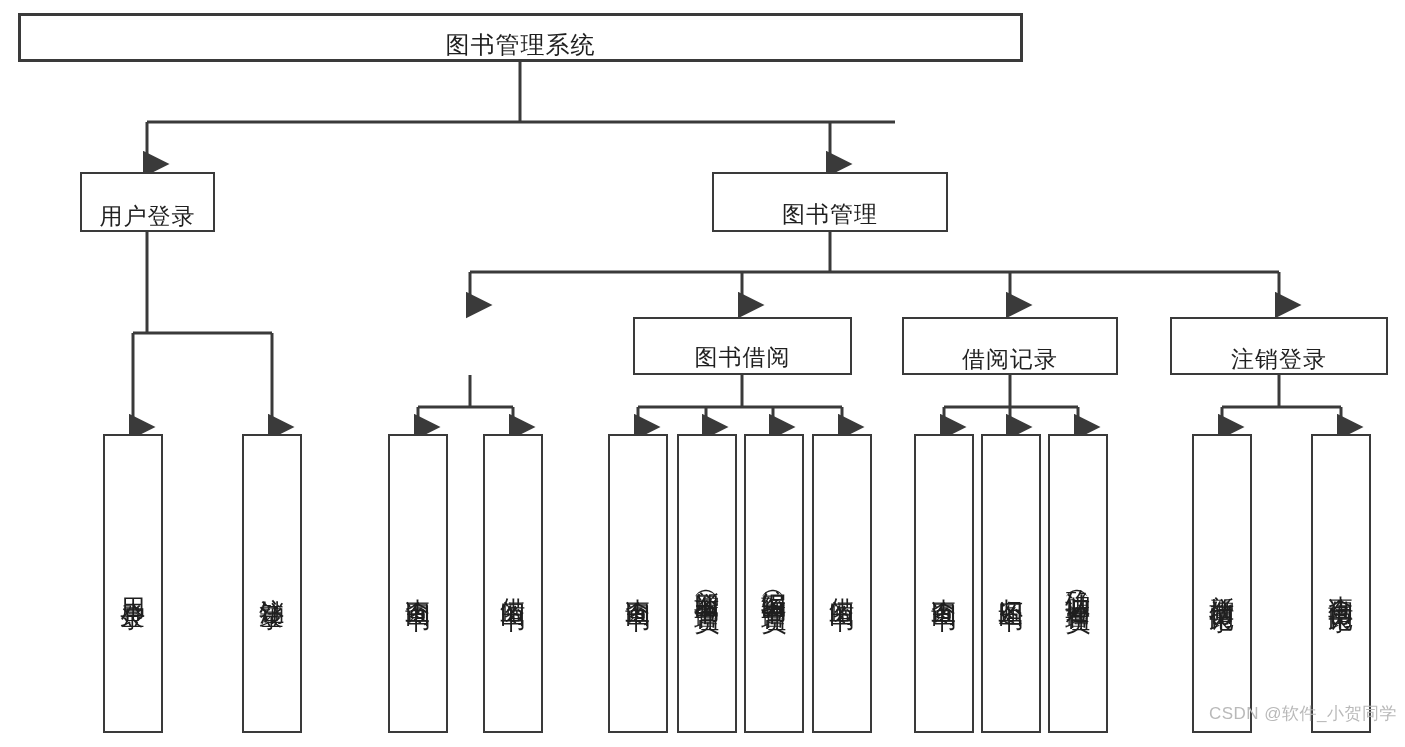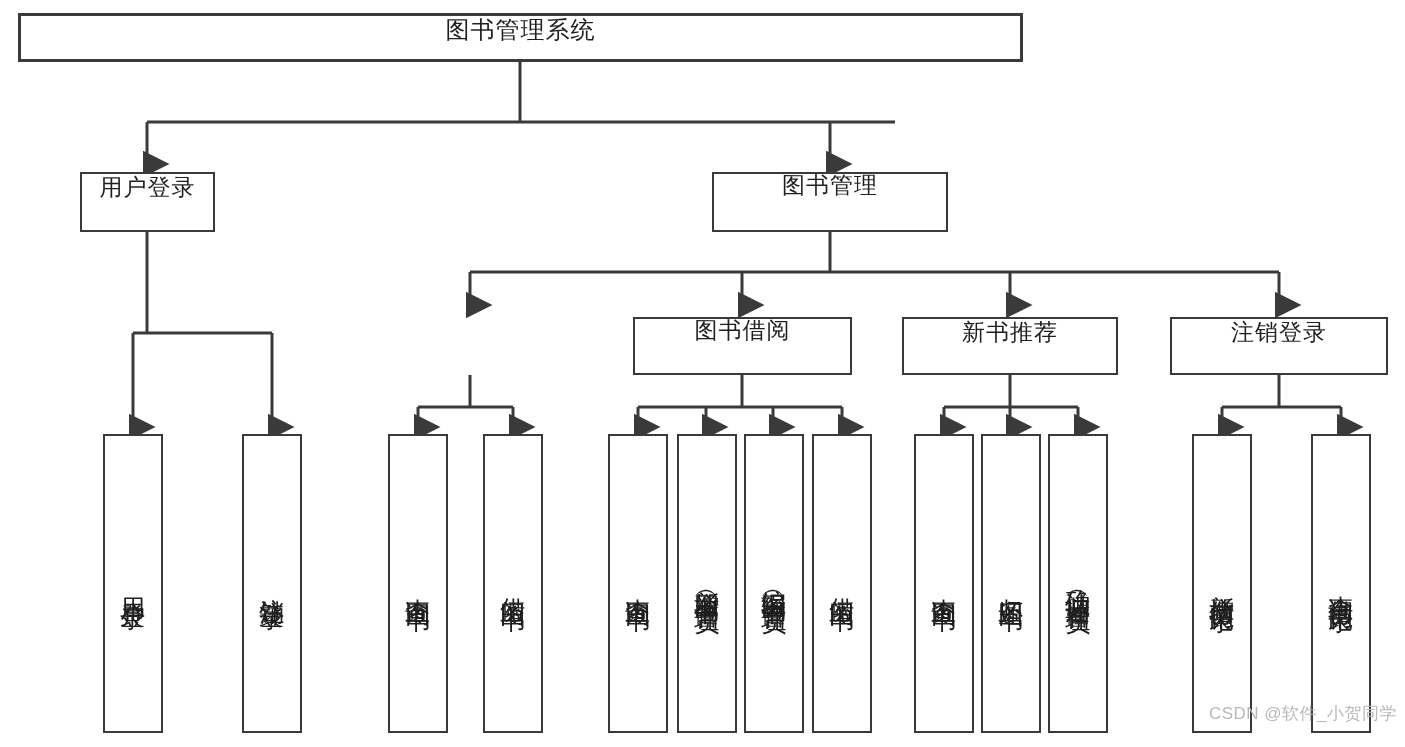--- a/index.html
+++ b/index.html
@@ -1,19 +1,19 @@
 <!DOCTYPE html>
 <html><head>
 <meta charset="utf-8">
 <style>
   html,body{margin:0;padding:0;background:#ffffff;}
   body{font-family:"Liberation Sans","DejaVu Sans",sans-serif;}
   #canvas{position:relative;width:1405px;height:747px;background:#ffffff;overflow:hidden;}
   #wires{position:absolute;left:0;top:0;width:1405px;height:747px;}
-  .node{position:absolute;box-sizing:border-box;background:#ffffff;border:2.5px solid #3a3a3a;display:flex;align-items:flex-start;justify-content:center;color:#1f1f1f;}
+  .node{position:absolute;box-sizing:border-box;background:#ffffff;border:2.5px solid #3a3a3a;display:flex;align-items:flex-end;justify-content:center;color:#1f1f1f;}
   .node.root{border-width:3px;}
   .node .lbl{display:block;text-align:center;line-height:1.18;}
   .node.h .lbl{font-size:23px;letter-spacing:1px;}
   .node.root .lbl{font-size:24px;letter-spacing:1px;}
   .node.v{align-items:center;justify-content:center;}
   .node.v .lbl{writing-mode:vertical-rl;text-orientation:upright;font-size:25px;line-height:1.22;letter-spacing:3px;white-space:nowrap;}
   .watermark{position:absolute;right:8px;bottom:22px;font-size:17px;color:#b9b9b9;letter-spacing:.5px;white-space:nowrap;}
 </style>
 </head>
 <body>
@@ -78,21 +78,21 @@
     <span class="lbl">用户登录</span>
   </div>
   <div class="node h" style="left:712px;top:172px;width:236px;height:60px;font-family:Liberation Mono, monospace;">
     <span class="lbl">图书管理</span>
   </div>
 
   <div class="node h" style="left:633px;top:317px;width:219px;height:58px;font-family:Liberation Mono, monospace;">
     <span class="lbl">图书借阅</span>
   </div>
   <div class="node h" style="left:902px;top:317px;width:216px;height:58px;">
-    <span class="lbl">新书推荐</span>
+    <span class="lbl">借阅记录</span>
   </div>
   <div class="node h" style="left:1170px;top:317px;width:218px;height:58px;">
     <span class="lbl">注销登录</span>
   </div>
 
   <div class="node v" style="left:103px;top:434px;width:60px;height:299px;">
     <span class="lbl">用户登录</span>
   </div>
   <div class="node v" style="left:242px;top:434px;width:60px;height:299px;">
     <span class="lbl">注销登录</span>

